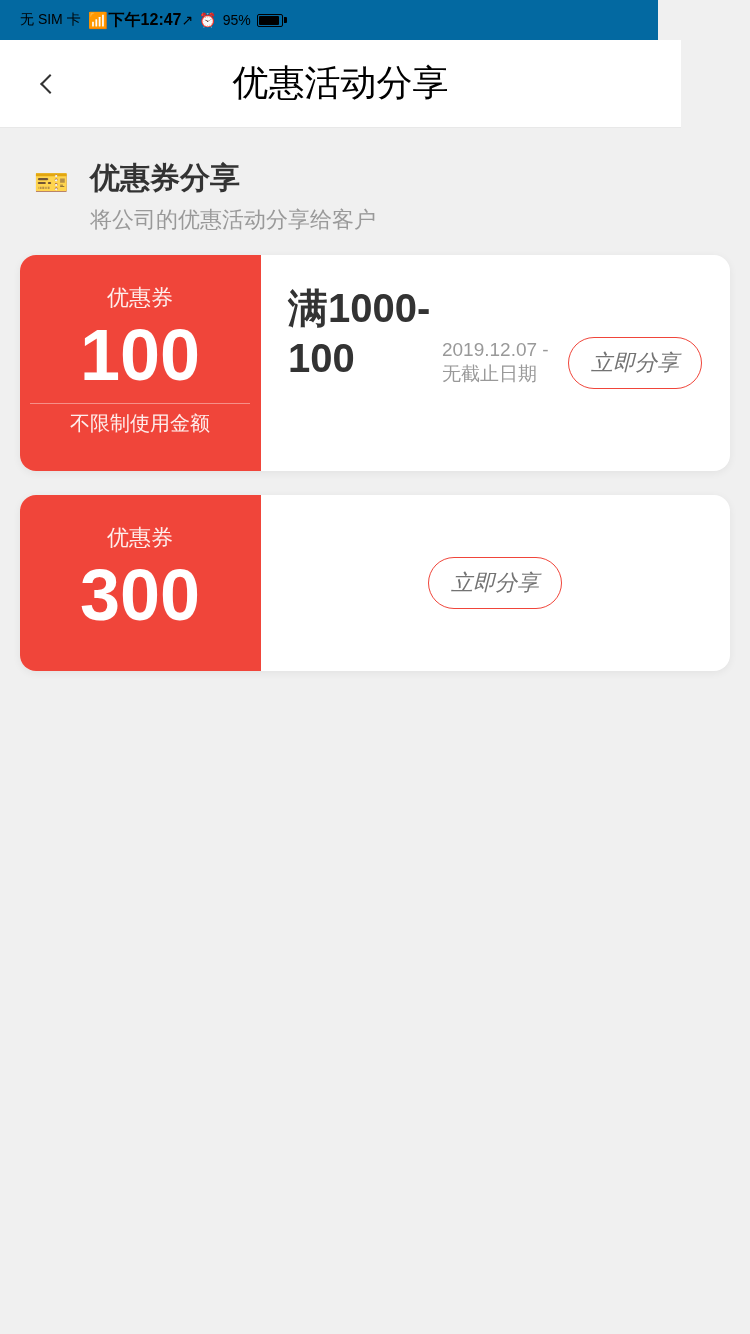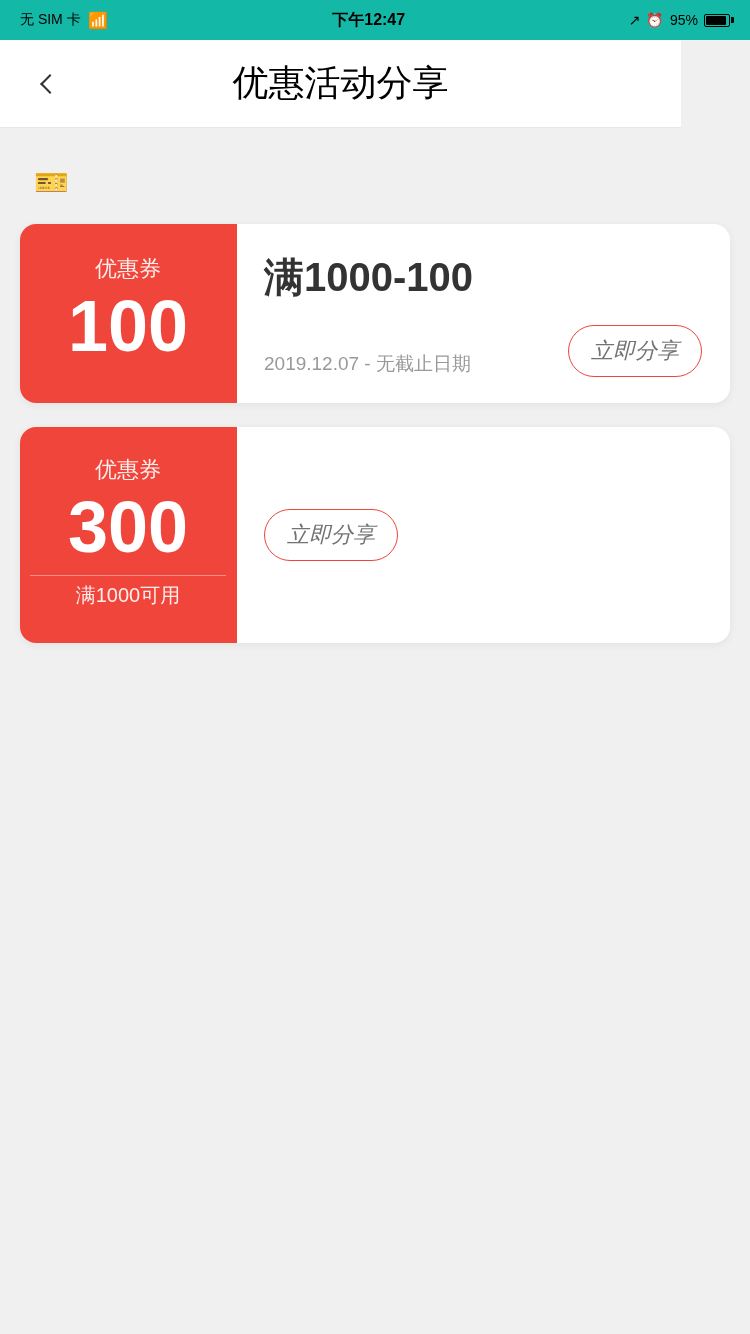--- a/index.html
+++ b/index.html
@@ -8,26 +8,25 @@
     body {
       width: 750px;
       min-height: 1334px;
       background: #f0f0f0;
       font-family: -apple-system, "PingFang SC", "Helvetica Neue", Arial, sans-serif;
       overflow-x: hidden;
     }
 
     
     .status-bar {
-      width: 750px;
+      width: 658px;
       height: 40px;
-      background: #14b8a6;
-      display: flex;
-      align-items: center;
-      justify-content: space-between;
+      background: #0369a1;
+      display: flex;
+      align-items: center;
       padding: 0 20px;
     }
     .status-left {
       display: flex;
       align-items: center;
       gap: 8px;
       font-size: 14px;
       font-weight: 500;
     }
     .status-center {
@@ -163,21 +162,21 @@
       border-radius: 16px;
       margin-bottom: 24px;
       display: flex;
       overflow: hidden;
       box-shadow: 0 2px 8px rgba(0,0,0,0.06);
       position: relative;
     }
 
     
     .coupon-left {
-      width: 216px;
+      width: 240px;
       flex-shrink: 0;
       background: #f0453a;
       display: flex;
       flex-direction: column;
       align-items: center;
       justify-content: center;
       padding: 28px 10px;
       position: relative;
     }
 
@@ -216,32 +215,32 @@
       border-top: 1px solid rgba(255,255,255,0.4);
       width: 100%;
       text-align: center;
     }
 
     
     .coupon-right {
       flex: 1;
       padding: 26px 28px;
       display: flex;
-      flex-direction: column;
+      flex-direction: row;
       justify-content: center;
     }
     .coupon-name {
       font-size: 40px;
       font-weight: 600;
       color: #333;
       margin-bottom: 20px;
     }
     .coupon-meta {
       display: flex;
-      align-items: flex-end;
+      align-items: center;
       justify-content: space-between;
       gap: 12px;
     }
     .coupon-date {
       font-size: 19px;
       color: #999;
     }
     .coupon-share-btn {
       border: 1.5px solid #f0453a;
       border-radius: 30px;
@@ -286,43 +285,47 @@
   <div class="nav-back">
     <div class="nav-back-arrow"></div>
   </div>
   <div class="nav-title">优惠活动分享</div>
 </div>
 
 <div class="section-header">
   <div class="section-icon">
     <span class="section-icon-inner">🎫</span>
   </div>
+  <div class="section-text-group">
+    <span class="section-title">优惠券分享</span>
+    <span class="section-subtitle">将公司的优惠活动分享给客户</span>
+  </div>
 </div>
 
 <div class="coupon-list">
 
   <div class="coupon-card">
     <div class="coupon-left">
       <div class="coupon-label">优惠券</div>
       <div class="coupon-amount">100</div>
+      <div class="coupon-condition">不限制使用金额</div>
     </div>
     <div class="coupon-right">
       <div class="coupon-name">满1000-100</div>
       <div class="coupon-meta">
         <span class="coupon-date">2019.12.07 - 无截止日期</span>
         <button class="coupon-share-btn">立即分享</button>
       </div>
     </div>
   </div>
 
   <div class="coupon-card">
     <div class="coupon-left">
       <div class="coupon-label">优惠券</div>
       <div class="coupon-amount">300</div>
-      <div class="coupon-condition">满1000可用</div>
     </div>
     <div class="coupon-right">
       <div class="coupon-meta">
         <button class="coupon-share-btn">立即分享</button>
       </div>
     </div>
   </div>
 
 </div>
 

